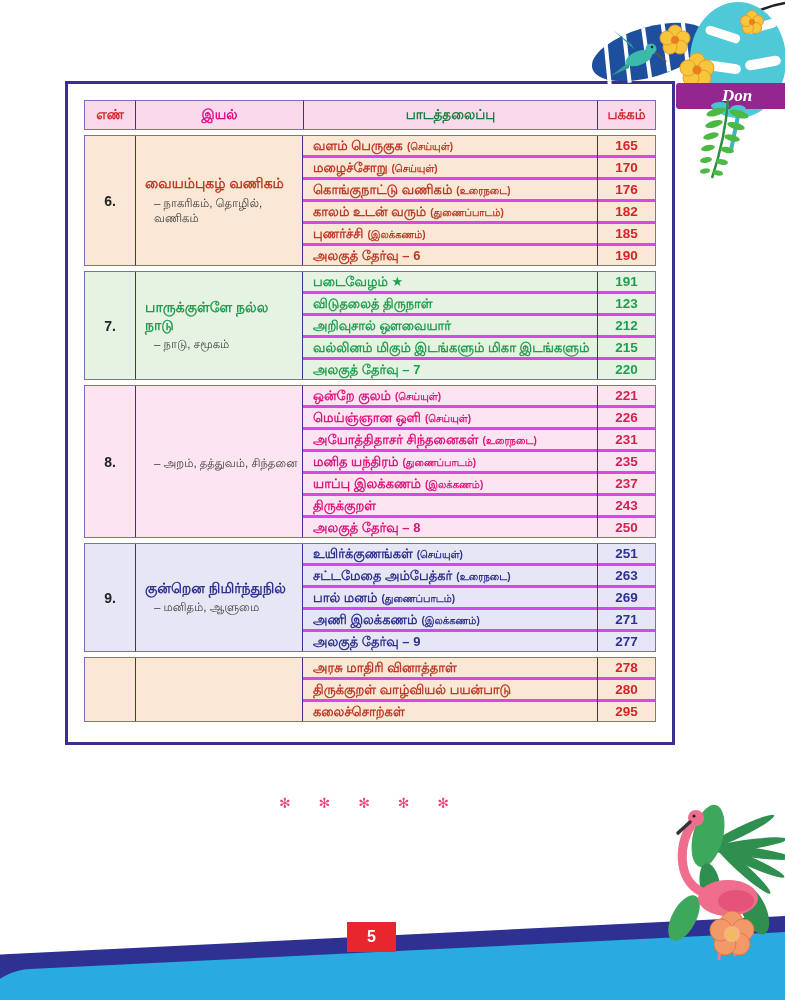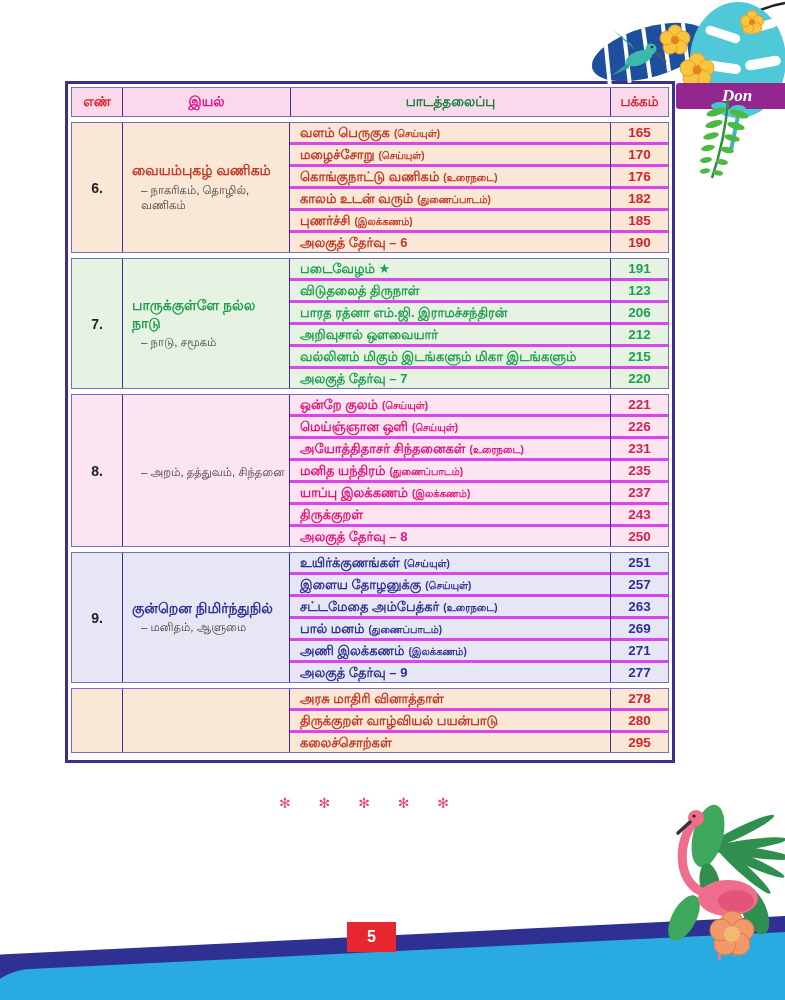--- a/index.html
+++ b/index.html
@@ -1,21 +1,21 @@
 <!DOCTYPE html>
 <html><head>
 <meta charset="utf-8">
 <style>
   html,body{margin:0;padding:0;}
   body{font-family:"Liberation Sans","DejaVu Sans",sans-serif;background:#fff;}
   .page{position:relative;width:785px;height:1000px;overflow:hidden;background:#fff;}
 
   
   .toc-table{position:absolute;left:65px;top:81px;width:610px;box-sizing:border-box;
-    border:3px solid #3B2F8F;background:#fff;padding:3px;}
+    border:3px solid #3B2F8F;background:#fff;padding:16px;}
   .block{border:1px solid #7A6CC0;margin-bottom:5px;}
   .block:last-child{margin-bottom:4px;}
   .thead{display:flex;height:28px;background:#FBD9EC;align-items:stretch;}
   .hcell{display:flex;align-items:center;justify-content:center;font-weight:bold;font-size:13.5px;}
   .hc-num{width:50px;border-right:1.5px solid #3B2F8F;color:#D4232A;}
   .hc-chapter{width:167px;border-right:1.5px solid #3B2F8F;color:#E10A84;}
   .hc-title{flex:1;border-right:1.5px solid #3B2F8F;color:#15803d;}
   .hc-page{width:57px;color:#D4232A;}
 
   .section{display:flex;align-items:stretch;}
@@ -194,24 +194,20 @@
           <div class="rows">
             <div class="row">
               <div class="row-title"><span>படைவேழம் ★</span></div>
               <div class="row-page">191</div>
             </div>
             <div class="row">
               <div class="row-title"><span>விடுதலைத் திருநாள்</span></div>
               <div class="row-page">123</div>
             </div>
             <div class="row">
-              <div class="row-title"><span>பாரத ரத்னா எம்.ஜி. இராமச்சந்திரன்</span></div>
-              <div class="row-page">206</div>
-            </div>
-            <div class="row">
               <div class="row-title"><span>அறிவுசால் ஔவையார்</span></div>
               <div class="row-page">212</div>
             </div>
             <div class="row">
               <div class="row-title"><span>வல்லினம் மிகும் இடங்களும் மிகா இடங்களும்</span></div>
               <div class="row-page">215</div>
             </div>
             <div class="row">
               <div class="row-title"><span>அலகுத் தேர்வு – 7</span></div>
               <div class="row-page">220</div>
@@ -257,24 +253,20 @@
         <div class="block section" style="--bg: #E7E6F4; --accent: #2E3192; --pg: #2E3192;">
           <div class="num-cell">9.</div>
           <div class="chapter-cell">
             <div class="chapter-title">குன்றென நிமிர்ந்துநில்</div>
             <div class="chapter-sub">– மனிதம், ஆளுமை</div>
           </div>
           <div class="rows">
             <div class="row">
               <div class="row-title"><span>உயிர்க்குணங்கள்</span><span class="row-note">(செய்யுள்)</span></div>
               <div class="row-page">251</div>
-            </div>
-            <div class="row">
-              <div class="row-title"><span>இளைய தோழனுக்கு</span><span class="row-note">(செய்யுள்)</span></div>
-              <div class="row-page">257</div>
             </div>
             <div class="row">
               <div class="row-title"><span>சட்டமேதை அம்பேத்கர்</span><span class="row-note">(உரைநடை)</span></div>
               <div class="row-page">263</div>
             </div>
             <div class="row">
               <div class="row-title"><span>பால் மனம்</span><span class="row-note">(துணைப்பாடம்)</span></div>
               <div class="row-page">269</div>
             </div>
             <div class="row">

